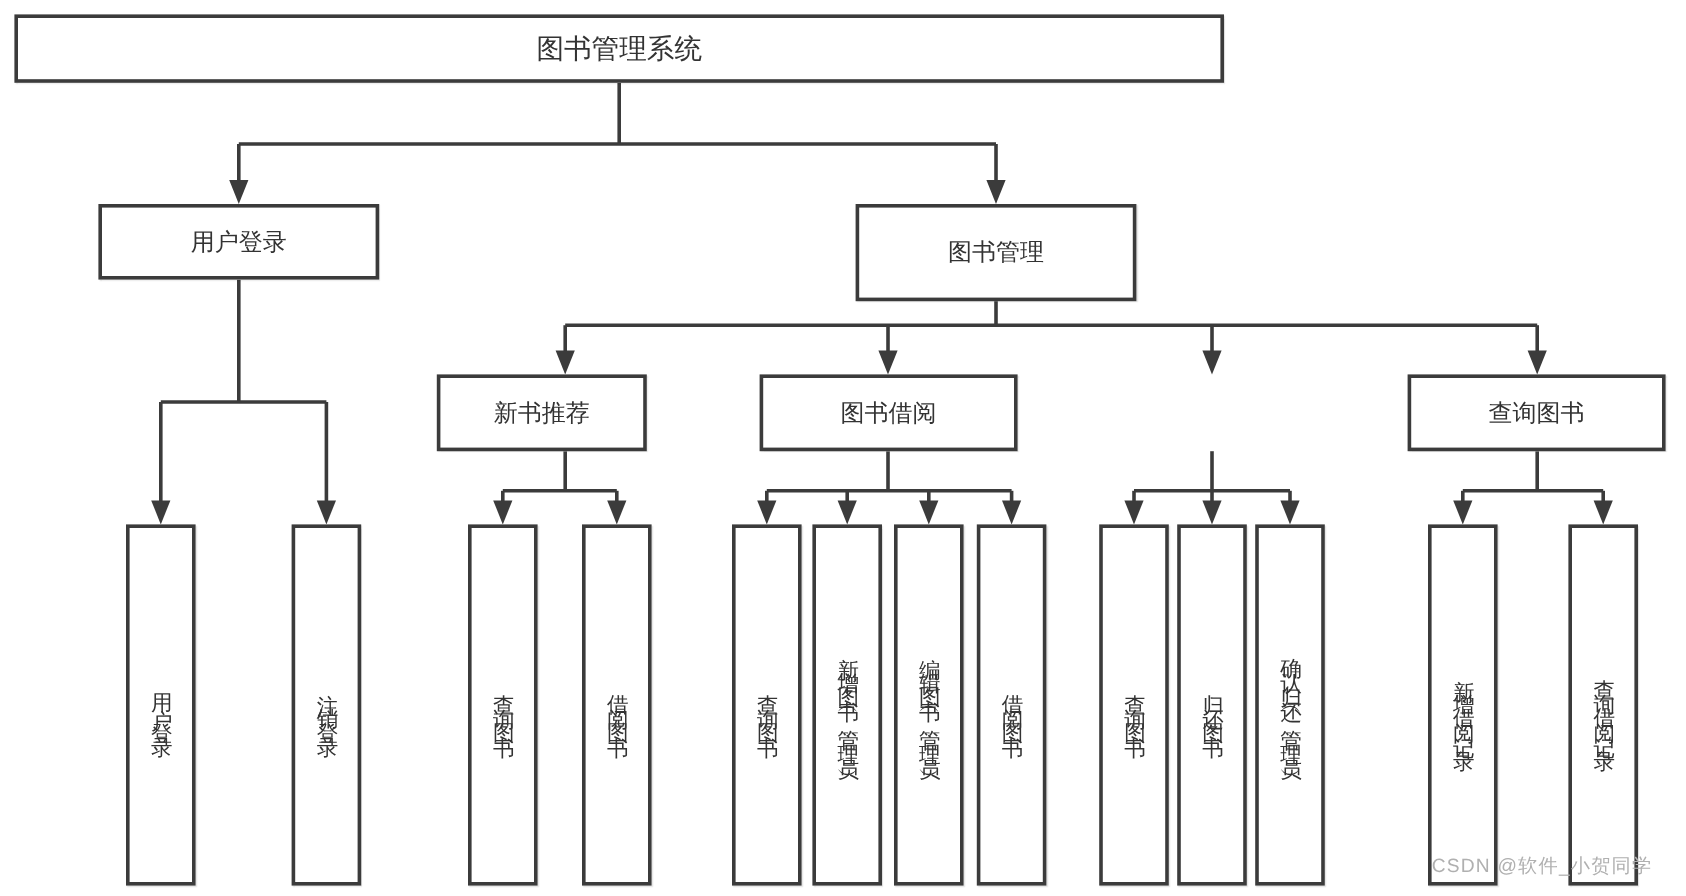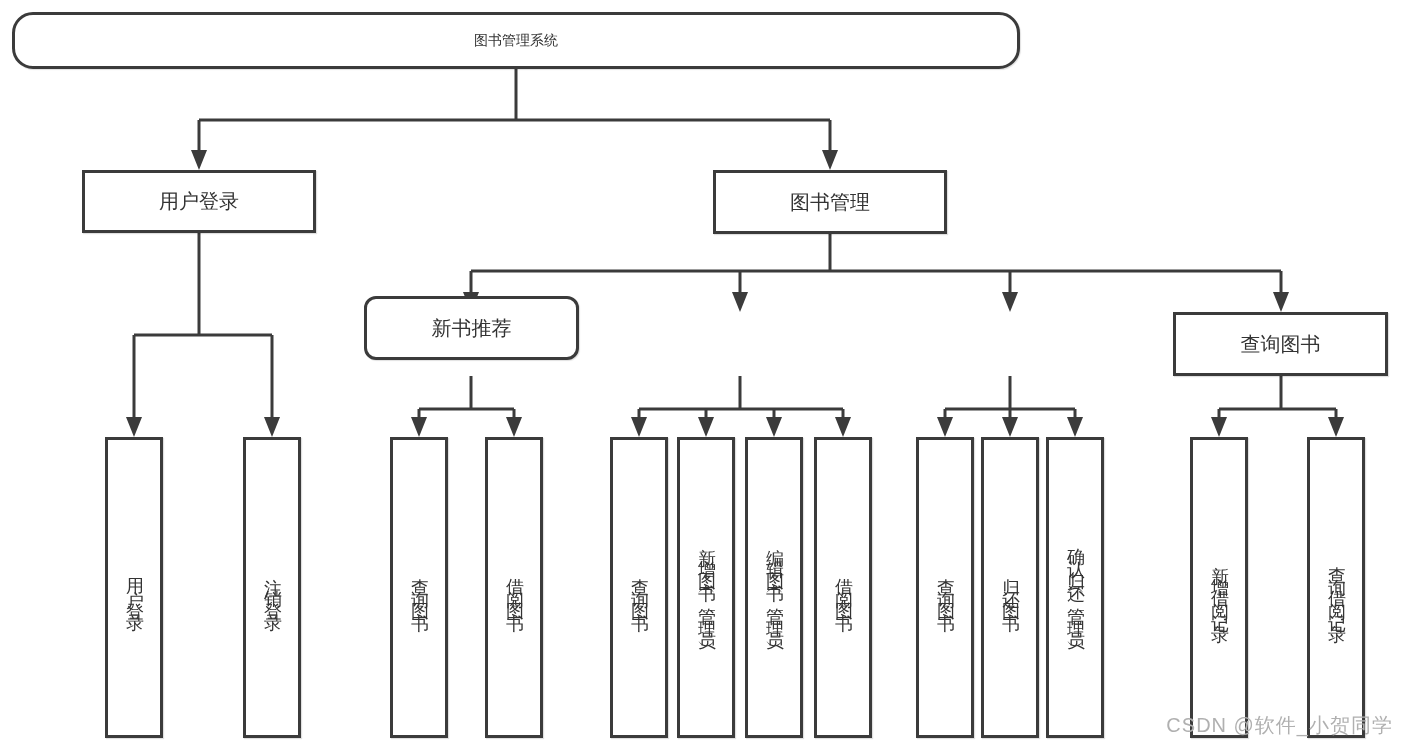--- a/index.html
+++ b/index.html
@@ -40,35 +40,35 @@
     box-sizing: border-box;
     border: 3px solid var(--line);
     background: var(--bg);
     display: flex;
     align-items: center;
     justify-content: center;
     text-align: center;
     color: var(--text);
     box-shadow: 1px 1px 1px rgba(0,0,0,0.12);
   }
-  .root-node { font-size: 14px; border-radius: 21px; }
+  .root-node { font-size: 23px; }
   .h-node   { font-size: 20px; }
   .leaf     { font-size: 18px; }
   .leaf .vtext {
     writing-mode: vertical-rl;
     text-orientation: mixed;
     letter-spacing: 12px;
     line-height: 1.1;
     white-space: nowrap;
   }
   .watermark {
     position: absolute;
     top: 712px;
-    right: 12px;
-    font-size: 20px;
+    right: 28px;
+    font-size: 16px;
     color: var(--watermark);
     letter-spacing: 1px;
     white-space: nowrap;
   }
 </style>
 </head>
 <body>
 
 <div class="canvas">
 
@@ -134,26 +134,29 @@
     <polygon class="arrow" points="1328,417 1344,417 1336,437"></polygon>
   </svg>
 
   <div class="node root-node" style="left:12px; top:12px; width:1008px; height:57px;">
     <span>图书管理系统</span>
   </div>
 
   <div class="node h-node" style="left:82px; top:170px; width:234px; height:63px;">
     <span>用户登录</span>
   </div>
-  <div class="node h-node" style="left:713px; top:170px; width:234px; height:64px;">
+  <div class="node h-node" style="left:713px; top:170px; width:234px; height:81px;">
     <span>图书管理</span>
   </div>
 
-  <div class="node h-node" style="left:364px; top:296px; width:215px; height:64px;border-radius:12px;">
+  <div class="node h-node" style="left:364px; top:312px; width:175px; height:64px;">
     <span>新书推荐</span>
+  </div>
+  <div class="node h-node" style="left:633px; top:312px; width:215px; height:64px;">
+    <span>图书借阅</span>
   </div>
   <div class="node h-node" style="left:1173px; top:312px; width:215px; height:64px;">
     <span>查询图书</span>
   </div>
 
   <div class="node leaf" style="left:105px; top:437px; width:58px; height:301px;">
     <span class="vtext">用户登录</span>
   </div>
   <div class="node leaf" style="left:243px; top:437px; width:58px; height:301px;">
     <span class="vtext">注销登录</span>

